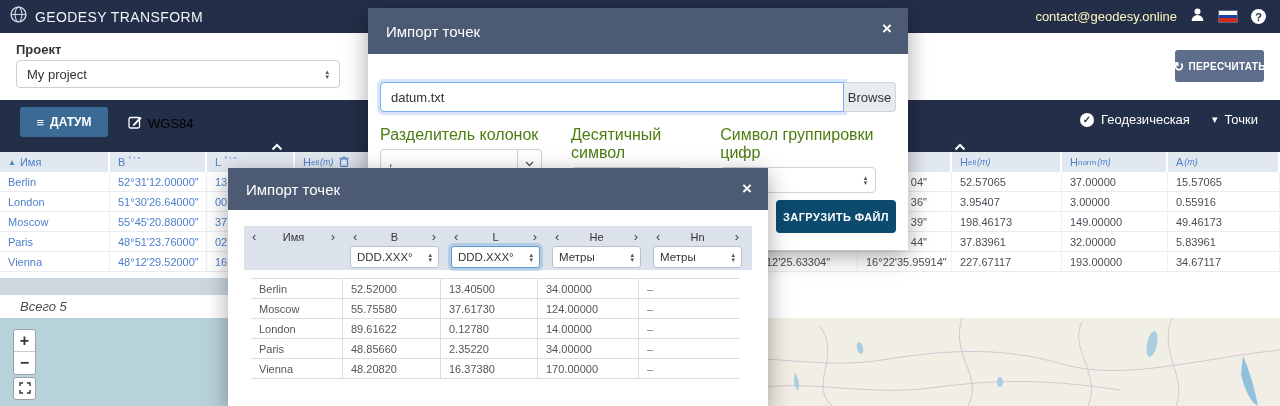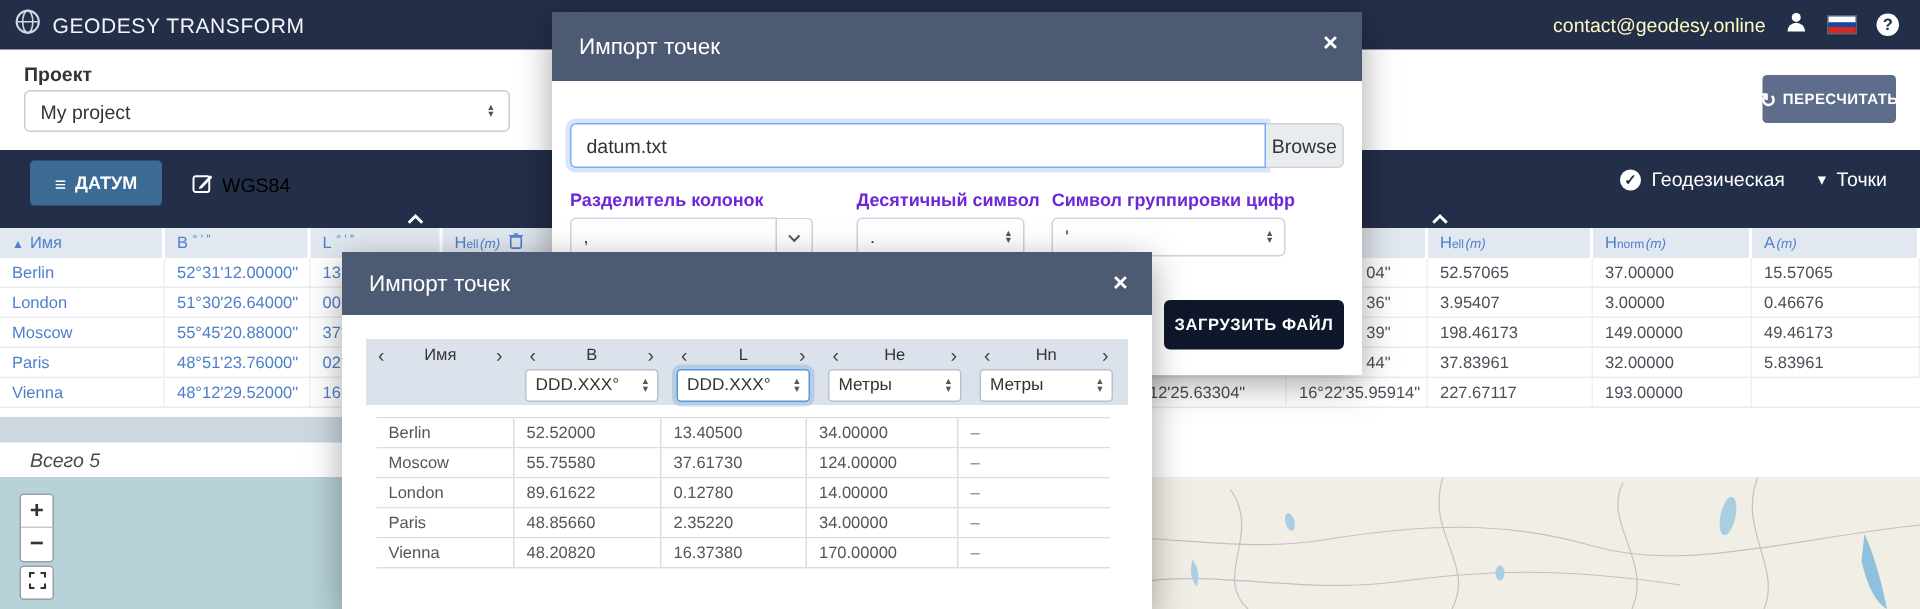--- a/index.html
+++ b/index.html
@@ -82,31 +82,31 @@
   .modal2 { left:228px; top:168px; width:540px; height:240px; z-index:20; }
   .modal2 .modal-head { height:42px; }
 
   .file-group { left:12px; top:74px; width:516px; height:30px; display:flex; }
   .file-input { flex:1; border:1px solid #7aaef5; box-shadow:0 0 0 3px rgba(90,150,240,.25);
     border-radius:4px 0 0 4px; padding:0 10px; font-size:13px; color:#333; outline:none; }
   .browse-btn { width:52px; background:#e9ecef; border:1px solid #ced4da; border-left:none;
     border-radius:0 4px 4px 0; font-size:13px; color:#333; display:flex; align-items:center; justify-content:center; }
 
   .settings { left:12px; top:118px; display:flex; }
-  .set-label { font-size:12px; color:#6d28d9; margin-bottom:5px;font-weight:bold; }
+  .set-label { font-size:16px; color:#4d7c0f; margin-bottom:5px; }
   .combo { display:flex; height:26px; }
   .combo input { width:138px; border:1px solid #ced4da; border-radius:4px 0 0 4px; padding:0 8px;
     font-size:12px; color:#333; }
   .combo-btn { width:24px; border:1px solid #ced4da; border-left:none; border-radius:0 4px 4px 0;
     background:#fff; display:flex; align-items:center; justify-content:center; }
   .sel { height:26px; background:#fff; border:1px solid #ced4da; border-radius:4px;
     display:flex; align-items:center; justify-content:space-between; padding:0 8px; font-size:12px; color:#333; }
   .g2 { margin-left:29px; } .g2 .sel { width:112px; }
   .g3 { margin-left:8px; } .g3 .sel { width:156px; }
-  .upload-btn { right:12px; top:192px; width:120px; height:33px; background:#0f172a; border:none;
+  .upload-btn { right:12px; top:192px; width:120px; height:33px; background:#0c4a6e; border:none;
     border-radius:4px; color:#fff; font-size:11px; font-weight:bold; letter-spacing:.4px; cursor:pointer; }
 
   .map-band { left:16px; top:58px; width:508px; height:44px; background:#dbe2ec;
     display:flex; gap:4px; padding:5px 0 0 1px; }
   .map-col { width:97px; }
   .col-head { display:flex; justify-content:space-between; padding:0 7px; font-size:11px; color:#333; }
   .arrow { font-size:13px; color:#444; line-height:11px; }
   .map-sel { margin:3px auto 0; width:89px; height:22px; background:#fff; border:1px solid #b9c2cc;
     border-radius:3px; display:flex; align-items:center; justify-content:space-between;
     padding:0 6px; font-size:11.5px; color:#333; }
@@ -274,41 +274,42 @@
     <div class="td tail" style="width:94px">04"</div>
     <div class="td" style="width:110px">52.57065</div>
     <div class="td" style="width:106px">37.00000</div>
     <div class="td" style="width:112px">15.57065</div>
   </div>
   <div class="tr">
     <div class="td" style="width:100px"></div>
     <div class="td tail" style="width:94px">36"</div>
     <div class="td" style="width:110px">3.95407</div>
     <div class="td" style="width:106px">3.00000</div>
-    <div class="td" style="width:112px">0.46676</div>
+    <div class="td" style="width:112px">0.55916</div>
   </div>
   <div class="tr">
     <div class="td" style="width:100px"></div>
     <div class="td tail" style="width:94px">39"</div>
     <div class="td" style="width:110px">198.46173</div>
     <div class="td" style="width:106px">149.00000</div>
     <div class="td" style="width:112px">49.46173</div>
   </div>
   <div class="tr">
     <div class="td" style="width:100px"></div>
     <div class="td tail" style="width:94px">44"</div>
     <div class="td" style="width:110px">37.83961</div>
     <div class="td" style="width:106px">32.00000</div>
     <div class="td" style="width:112px">5.83961</div>
   </div>
   <div class="tr">
     <div class="td" style="width:100px">12'25.63304"</div>
     <div class="td" style="width:94px">16°22'35.95914"</div>
     <div class="td" style="width:110px">227.67117</div>
     <div class="td" style="width:106px">193.00000</div>
+    <div class="td" style="width:112px">34.67117</div>
   </div>
 </div>
 
 <div class="abs foot-strip"></div>
 <div class="abs total">Всего 5</div>
 
 <div class="abs map">
   <div class="land">
     <svg width="580" height="88" viewBox="0 0 580 88">
       <g fill="none" stroke="#c4aec6" stroke-width="0.8" opacity="0.8">

